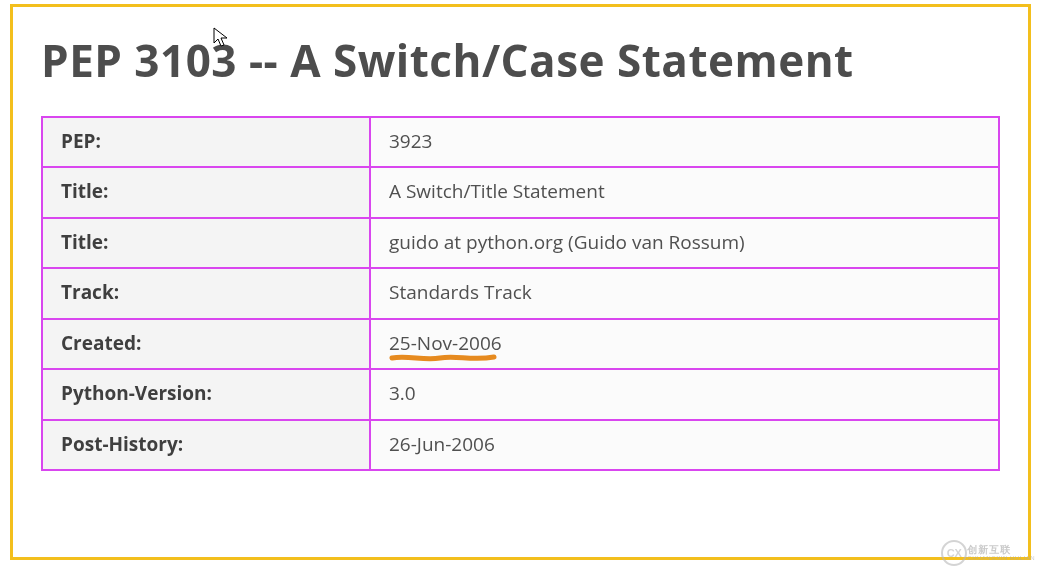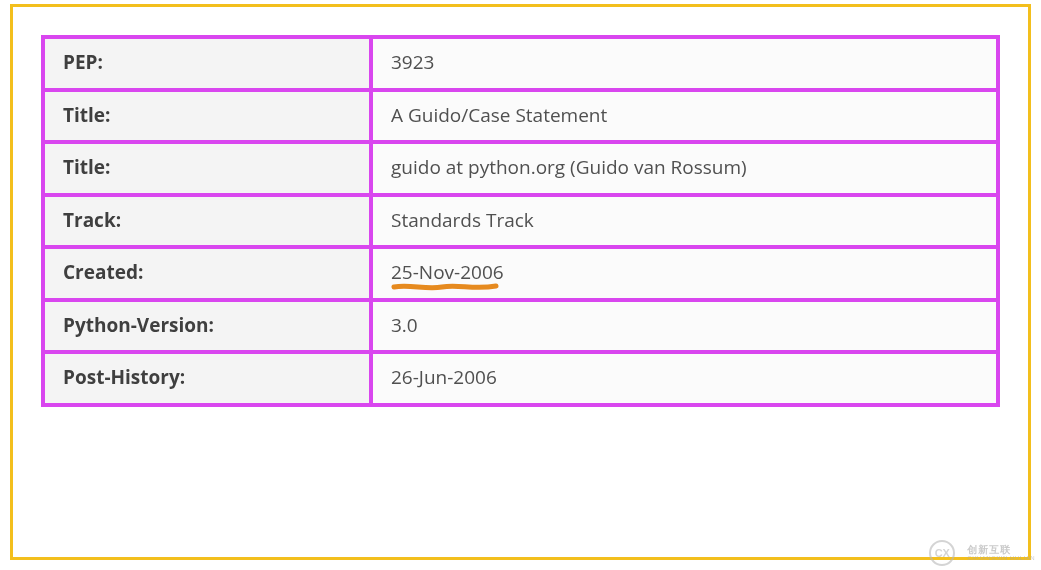--- a/index.html
+++ b/index.html
@@ -33,21 +33,21 @@
     pointer-events: none;
   }
   .info-table {
     width: 100%;
     border-collapse: collapse;
     table-layout: fixed;
   }
   .info-table col.col-key { width: 328px; }
   .info-table tr { }
   .info-table td {
-    border: 4px solid #d946ef;
+    border: 2px solid #d946ef;
     padding: 10px 18px 11px 18px;
     font-size: 19px;
     vertical-align: middle;
     line-height: 1.45;
     margin-top: 20px;
   }
   td.key-cell {
     background: #f4f4f4;
     font-weight: 700;
     color: #3f3f3f;
@@ -67,21 +67,21 @@
     position: absolute;
     left: 17px; top: 32px;
     width: 110px; height: 14px;
     pointer-events: none;
   }
   .watermark {
     position: absolute;
     right: 6px; bottom: 4px;
     display: flex;
     align-items: center;
-    gap: 12px;
+    gap: 0;
     opacity: 0.6;
   }
   .watermark .logo-circle {
     width: 26px; height: 26px;
     border: 2px solid #b8b8b8;
     border-radius: 50%;
     display: flex; align-items: center; justify-content: center;
     color: #b8b8b8; font-weight: 700; font-size: 11px;
     font-family: Arial, sans-serif;
   }
@@ -92,34 +92,40 @@
     font-family: "Microsoft YaHei", Arial, sans-serif;
   }
   .logo-text .l1 { font-weight:700; letter-spacing:1px; }
   .logo-text .l2 { font-size:6px; letter-spacing:0.5px; }
 </style>
 </head>
 <body>
 
 <div class="frame">
 
+  <h1 class="page-title">
+    <span>PEP 3103 -- A Switch/Case Statement</span>
+    <svg class="cursor" viewBox="0 0 18 22">
+      <path d="M1 1 L1 16 L5 12 L8 19 L11 18 L8 11 L14 11 Z" fill="#fff" stroke="#000" stroke-width="1"></path>
+    </svg>
+  </h1>
 
   <table class="info-table">
     <colgroup>
         <col class="col-key">
         <col>
       </colgroup>
     <tbody id="table-body">
         <tr>
           <td class="key-cell">PEP:</td>
           <td class="val-cell"><span>3923</span></td>
         </tr>
         <tr>
           <td class="key-cell">Title:</td>
-          <td class="val-cell"><span>A Guido/Case Statement</span></td>
+          <td class="val-cell"><span>A Switch/Title Statement</span></td>
         </tr>
         <tr>
           <td class="key-cell">Title:</td>
           <td class="val-cell"><span>guido at python.org (Guido van Rossum)</span></td>
         </tr>
         <tr>
           <td class="key-cell">Track:</td>
           <td class="val-cell"><span>Standards Track</span></td>
         </tr>
         <tr>

